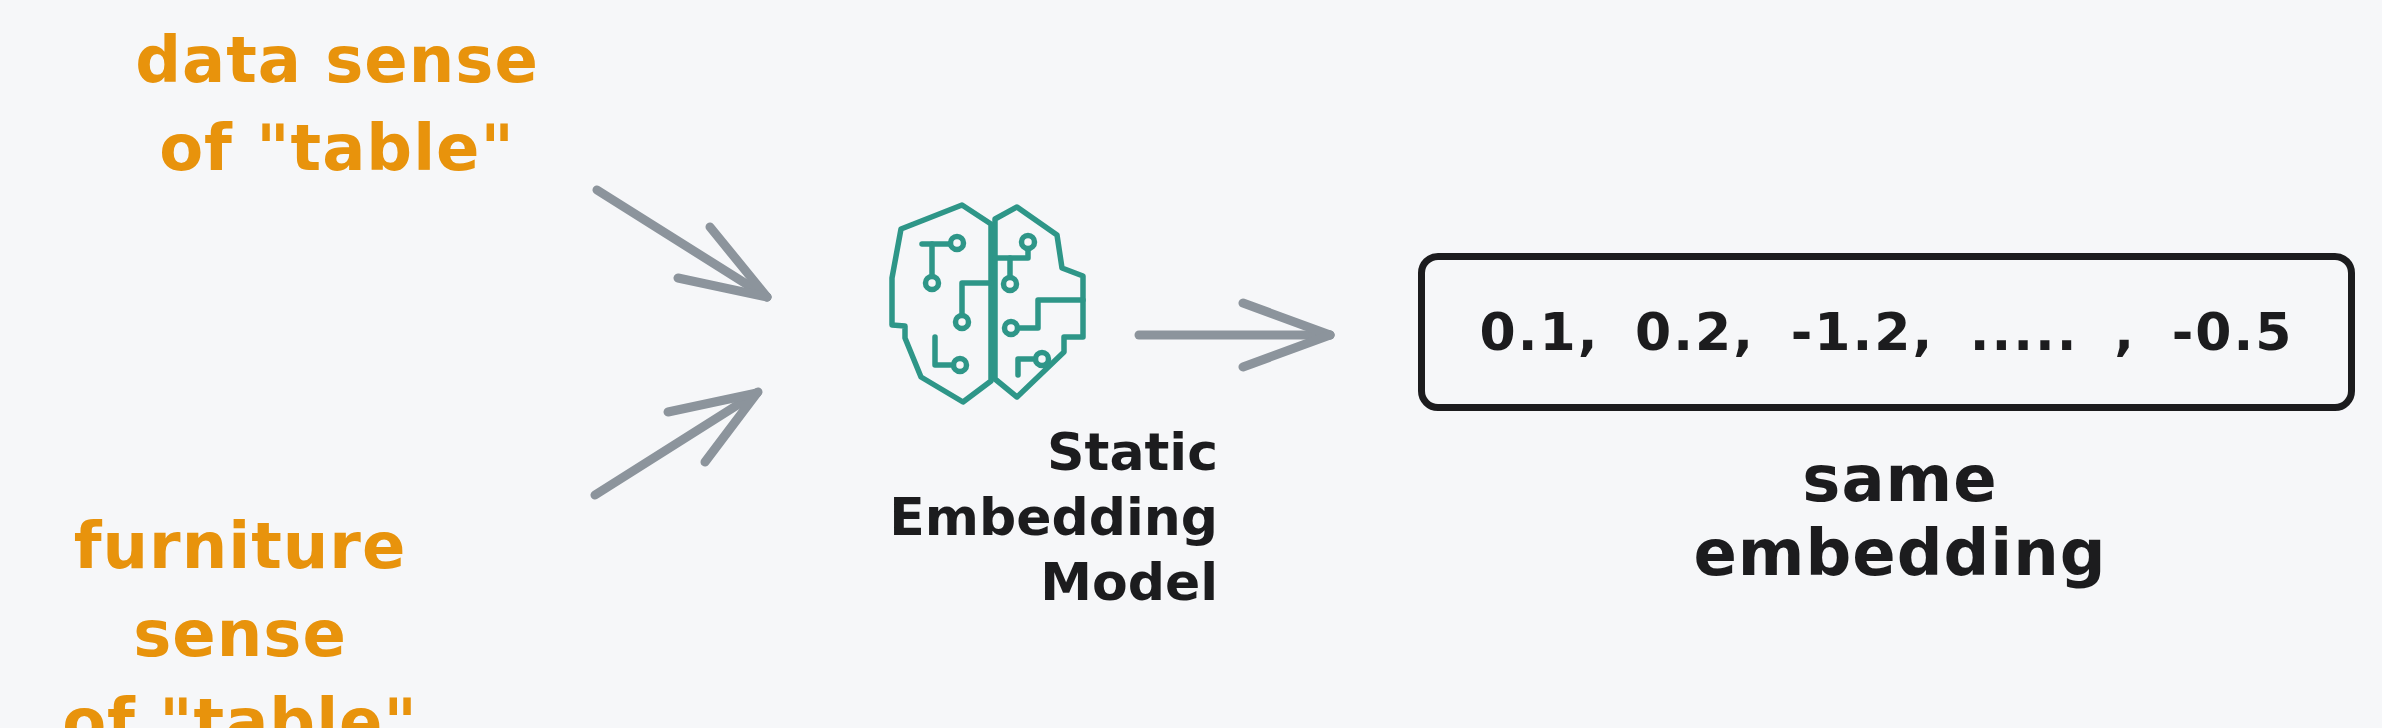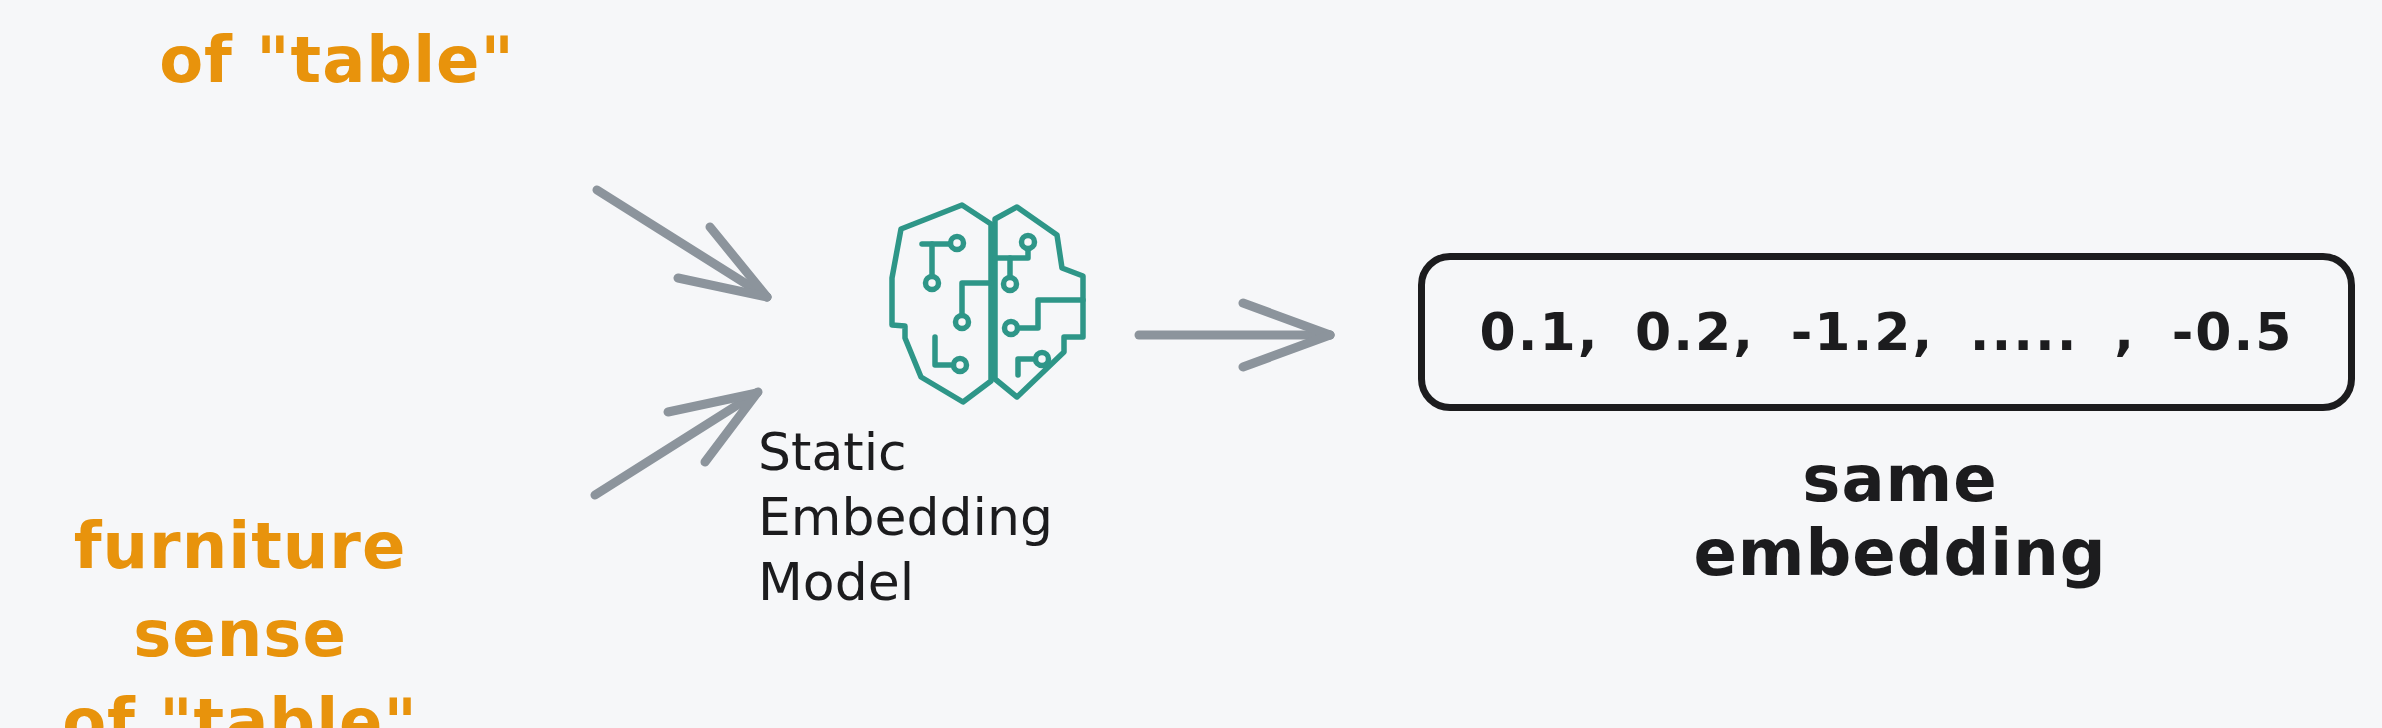--- a/index.html
+++ b/index.html
@@ -26,36 +26,36 @@
     letter-spacing: 1px;
     color: #E8930C;
   }
   .sense-1 { left: 57px;  top: 16px;  width: 560px; }
   .sense-2 { left: -40px; top: 502px; width: 560px; }
 
   .model-label {
     left: 758px;
     top: 420px;
     width: 460px;
-    text-align: left;
+    text-align: right;
     font-size: 52px;
-    font-weight: normal;
+    font-weight: bold;
     line-height: 65px;
     white-space: pre-line;
     color: #1C1C1E;
   }
 
   .vector-box {
     left: 1418px;
     top: 253px;
     width: 937px;
     height: 158px;
     box-sizing: border-box;
     border: 7px solid #1C1C1E;
-    border-radius: 32px;
+    border-radius: 20px;
     display: flex;
     align-items: center;
     justify-content: center;
   }
   .vector-value {
     font-size: 52px;
     font-weight: bold;
     word-spacing: 0.3em;
     letter-spacing: 2px;
     color: #1C1C1E;
@@ -75,20 +75,21 @@
 
   svg { display: block; }
   .stroke-only { fill: none; stroke-linecap: round; stroke-linejoin: round; }
 </style>
 </head>
 <body>
 
 <div class="stage" style="background: rgb(246, 247, 249);">
 
   <div class="abs sense sense-1" style="color: rgb(232, 147, 12);">
+    <div>data sense</div>
     <div>of "table"</div>
   </div>
 
   <div class="abs sense sense-2" style="color: rgb(232, 147, 12);">
     <div>furniture sense</div>
     <div>of "table"</div>
   </div>
 
   <svg class="abs" style="left:560px; top:150px;" width="250" height="170" viewBox="0 0 250 170">
     <g class="stroke-only" stroke="#8C949C" stroke-width="9">

